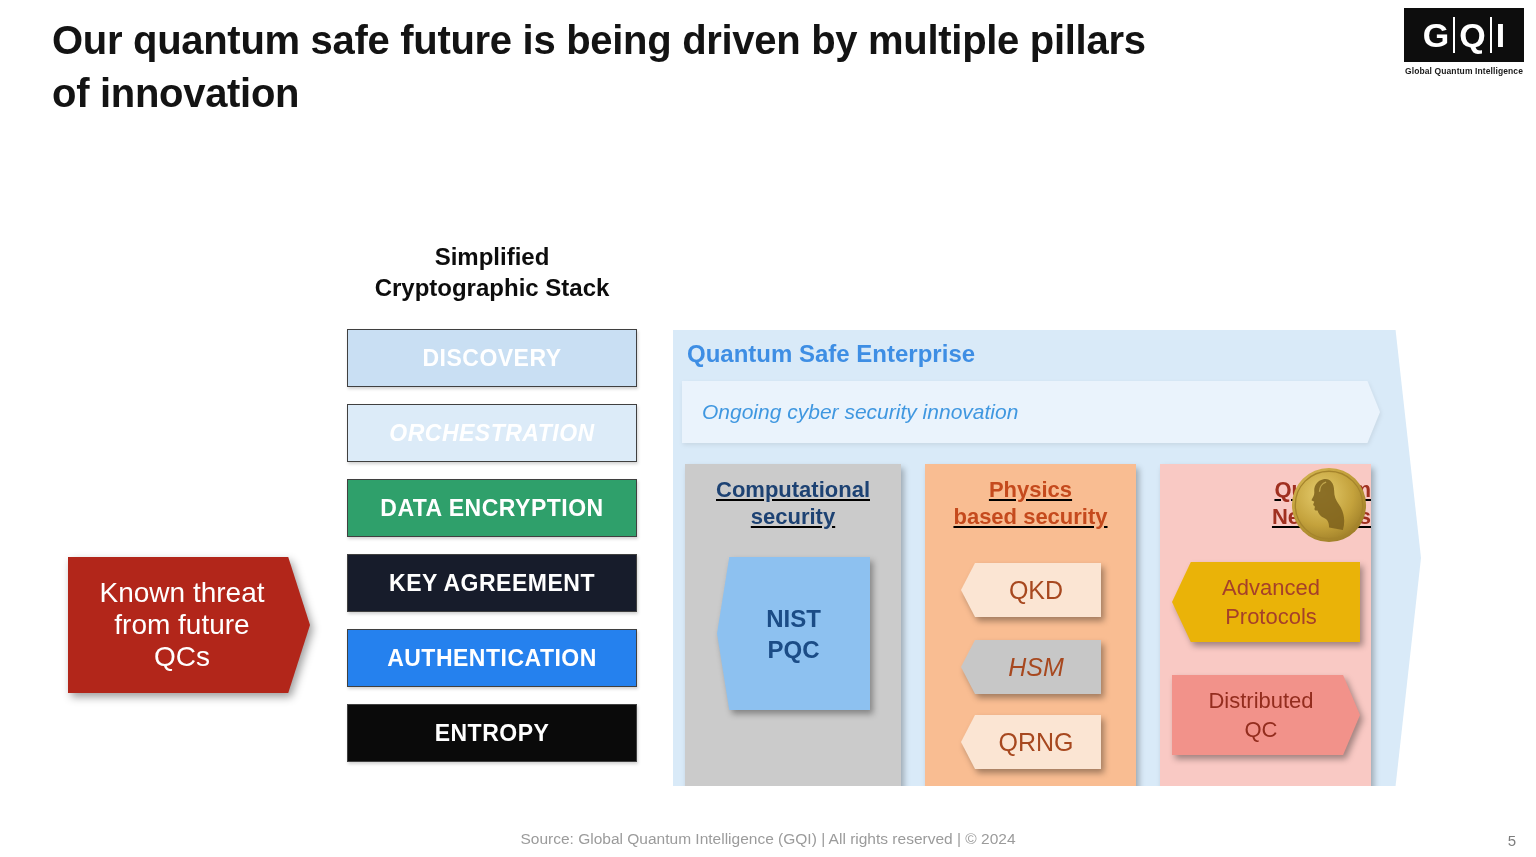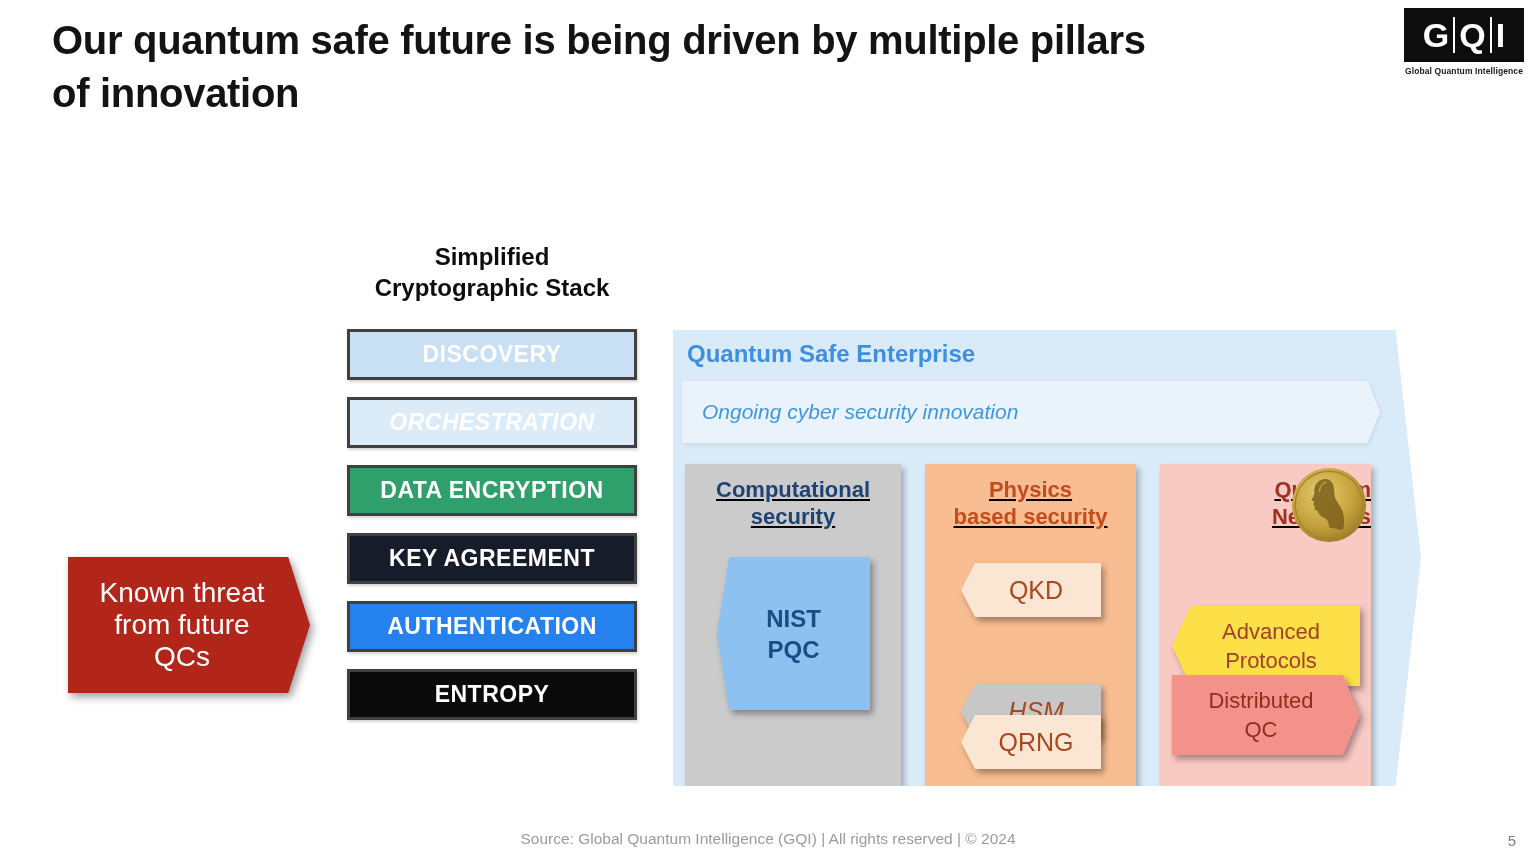--- a/index.html
+++ b/index.html
@@ -15,22 +15,22 @@
   .logo-box{height:54px;background:#0d0d0d;display:flex;align-items:center;justify-content:center;
             gap:4px;color:#fff;font-size:34px;font-weight:700;letter-spacing:0;}
   .logo-bar{width:2px;height:36px;background:#fff;}
   .logo-tagline{margin-top:4px;font-size:8.5px;font-weight:700;color:#1a1a1a;text-align:center;
                 letter-spacing:0.1px;}
 
   
   .stack-heading{position:absolute;left:347px;top:241px;width:290px;text-align:center;
                  font-size:24px;font-weight:700;color:#0d0d0d;line-height:31px;white-space:pre-line;}
   .stack-list{position:absolute;left:347px;top:329px;width:290px;}
-  .stack-item{height:51px;margin-bottom:17px;display:flex;align-items:center;justify-content:center;
-              border:3px solid #404040;box-sizing:border-box;font-size:23px;font-weight:700;
+  .stack-item{height:58px;margin-bottom:17px;display:flex;align-items:center;justify-content:center;
+              border:1px solid #404040;box-sizing:border-box;font-size:23px;font-weight:700;
               letter-spacing:0.5px;box-shadow:1px 2px 3px rgba(0,0,0,0.18);}
 
   
   .threat-wrap{position:absolute;left:68px;top:557px;width:242px;height:136px;
                filter:drop-shadow(3px 4px 4px rgba(0,0,0,0.38));}
   .threat{width:100%;height:100%;clip-path:polygon(0 0,91% 0,100% 50%,91% 100%,0 100%);
           display:flex;align-items:center;justify-content:center;text-align:center;color:#fff;
           font-size:28px;line-height:32px;white-space:pre-line;padding-right:14px;box-sizing:border-box;}
 
   
@@ -128,21 +128,21 @@
       </div>
     </div>
 
     <div class="column col-physics" style="background-color: rgb(249, 189, 146);">
       <div class="col-header" style="color: rgb(197, 74, 29);">Physics
 based security</div>
       <div class="shape-wrap qkd-wrap">
         <div class="shape pent-left physics-item" style="background-color: rgb(251, 229, 211); color: rgb(167, 72, 31);">QKD</div>
       </div>
       <div class="shape-wrap hsm-wrap">
-        <div class="shape pent-left physics-item italic" style="background-color: rgb(199, 199, 199); color: rgb(167, 72, 31); margin-top: 44px;">HSM</div>
+        <div class="shape pent-left physics-item italic" style="background-color: rgb(199, 199, 199); color: rgb(167, 72, 31);">HSM</div>
       </div>
       <div class="shape-wrap qrng-wrap">
         <div class="shape pent-left physics-item" style="background-color: rgb(251, 229, 211); color: rgb(167, 72, 31);">QRNG</div>
       </div>
     </div>
 
     <div class="column col-networks" style="background-color: rgb(249, 201, 196);">
       <div class="col-header" style="color: rgb(160, 48, 32);">Quantum
 Networks</div>
 
@@ -154,21 +154,21 @@
             <stop offset="100%" stop-color="#8f7020"></stop>
           </radialGradient>
         </defs>
         <circle cx="40" cy="40" r="39" fill="url(#gold)"></circle>
         <circle cx="40" cy="40" r="35.5" fill="none" stroke="#a5842c" stroke-width="1.4"></circle>
         <path d="M34 13 c-6.5 1.5 -10 7 -9.5 13 c0.3 4 -1.5 6 -3 9 l3 1.6 c-1 2.5 -1.5 3.4 -0.6 4 c1 0.6 1.5 1 1 2.6 c-0.6 2 0.5 3 3 2.6 c1.2 4 3.2 6 7 8 c4 2 5.2 5 5.2 10 l14.5 2.4 c3 -10 1 -19.4 -4 -26.4 c-3.6 -5 -5.2 -9 -5.2 -15 c0 -8.4 -5 -13.4 -11.4 -11.8 z" fill="#7e621c" opacity="0.88"></path>
         <path d="M30 26 c0 -5 3 -9 7 -10" fill="none" stroke="#d9bf60" stroke-width="1.4" opacity="0.7"></path>
       </svg>
 
       <div class="shape-wrap advproto-wrap">
-        <div class="shape pent-left networks-item" style="background-color: #fde047; color: rgb(165, 64, 42); margin-top: 44px;">Advanced
+        <div class="shape pent-left networks-item" style="background-color: #eab308; color: rgb(165, 64, 42);">Advanced
 Protocols</div>
       </div>
       <div class="shape-wrap distqc-wrap">
         <div class="shape pent-right networks-item" style="background-color: rgb(242, 146, 138); color: rgb(147, 45, 30);">Distributed
 QC</div>
       </div>
     </div>
   </div>
 
   <div class="footer">Source: Global Quantum Intelligence (GQI) | All rights reserved | © 2024</div>

